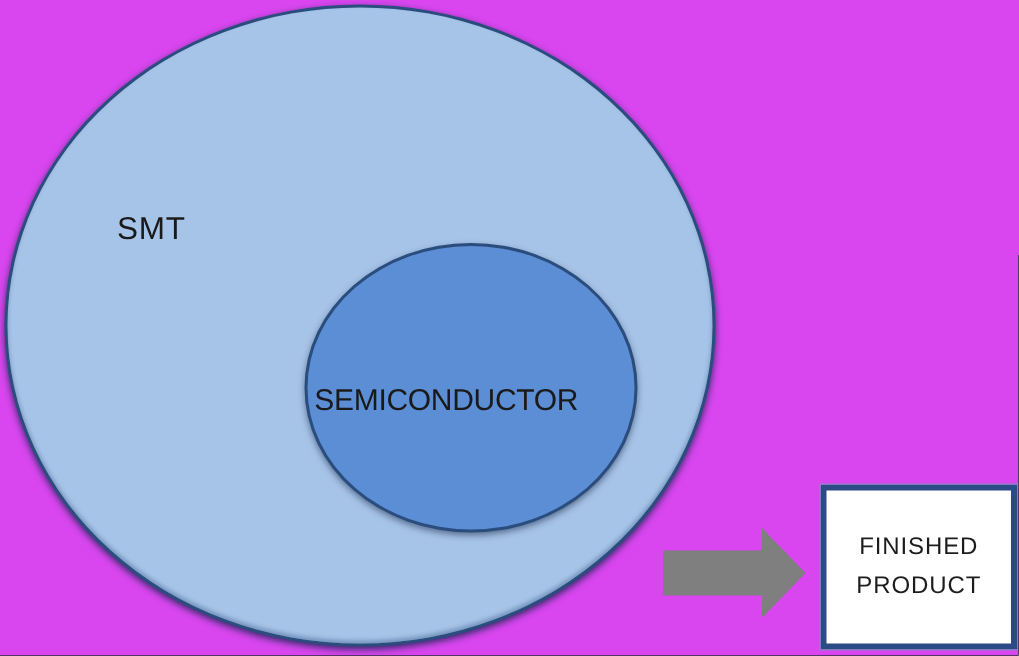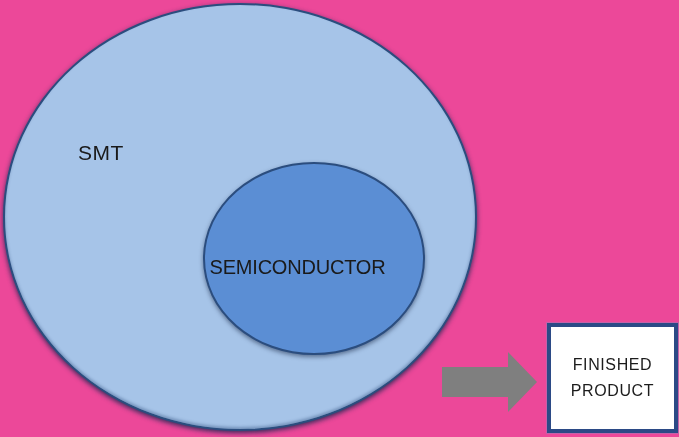--- a/index.html
+++ b/index.html
@@ -81,21 +81,21 @@
     font-size: 16px;
     line-height: 26px;
     color: #1c1c1c;
     letter-spacing: 0.6px;
     font-weight: 500;
   }
 </style>
 </head>
 <body>
 
-<div class="stage" style="background: #ec4899;">
+<div class="stage" style="background: #d946ef;">
 
   <div class="ellipse outer-ellipse" style="background: rgb(166, 196, 232); border-color: rgb(43, 77, 126);"></div>
 
   <div class="ellipse inner-ellipse" style="background: rgb(91, 142, 212); border-color: rgb(43, 77, 126);"></div>
 
   <div class="diagram-label smt-label">SMT</div>
 
   <div class="diagram-label semiconductor-label">SEMICONDUCTOR</div>
 
   <svg class="arrow-wrap" viewBox="0 0 100 66" aria-hidden="true">

